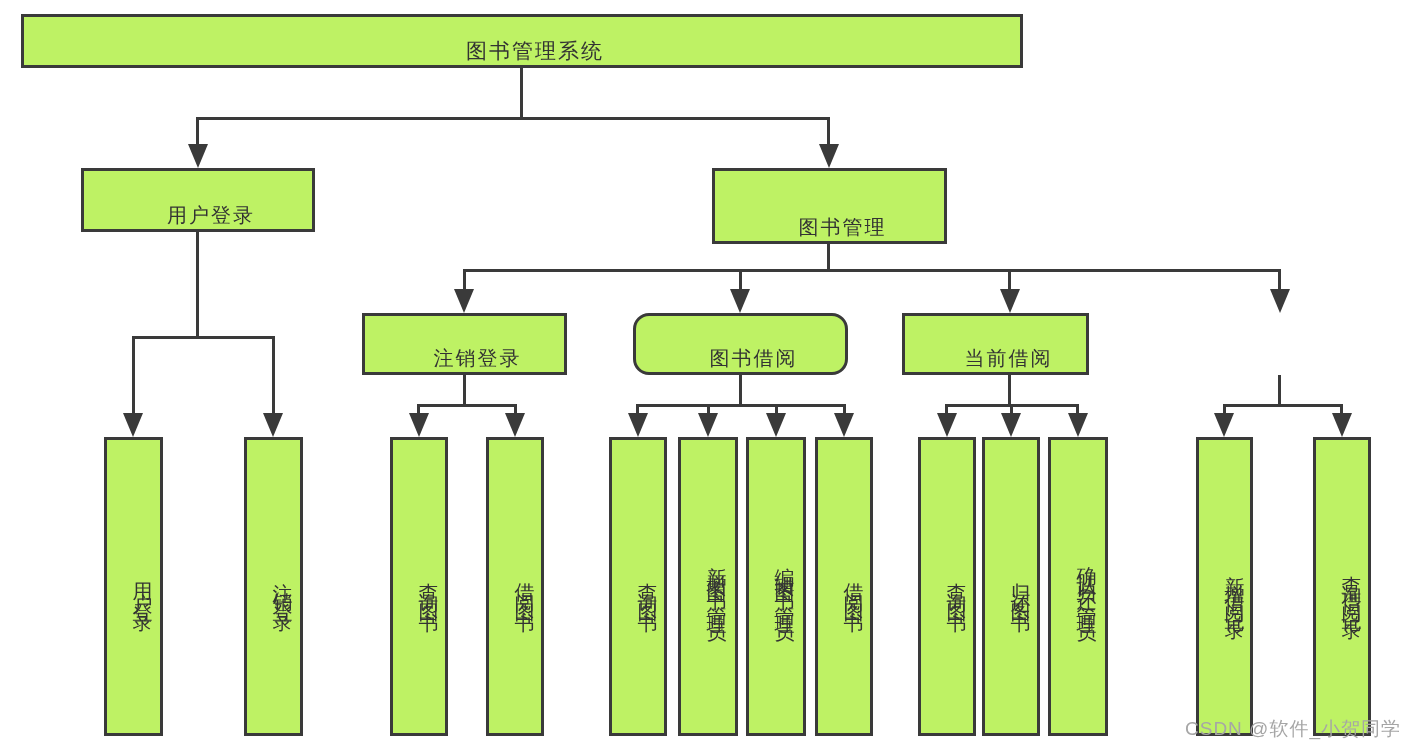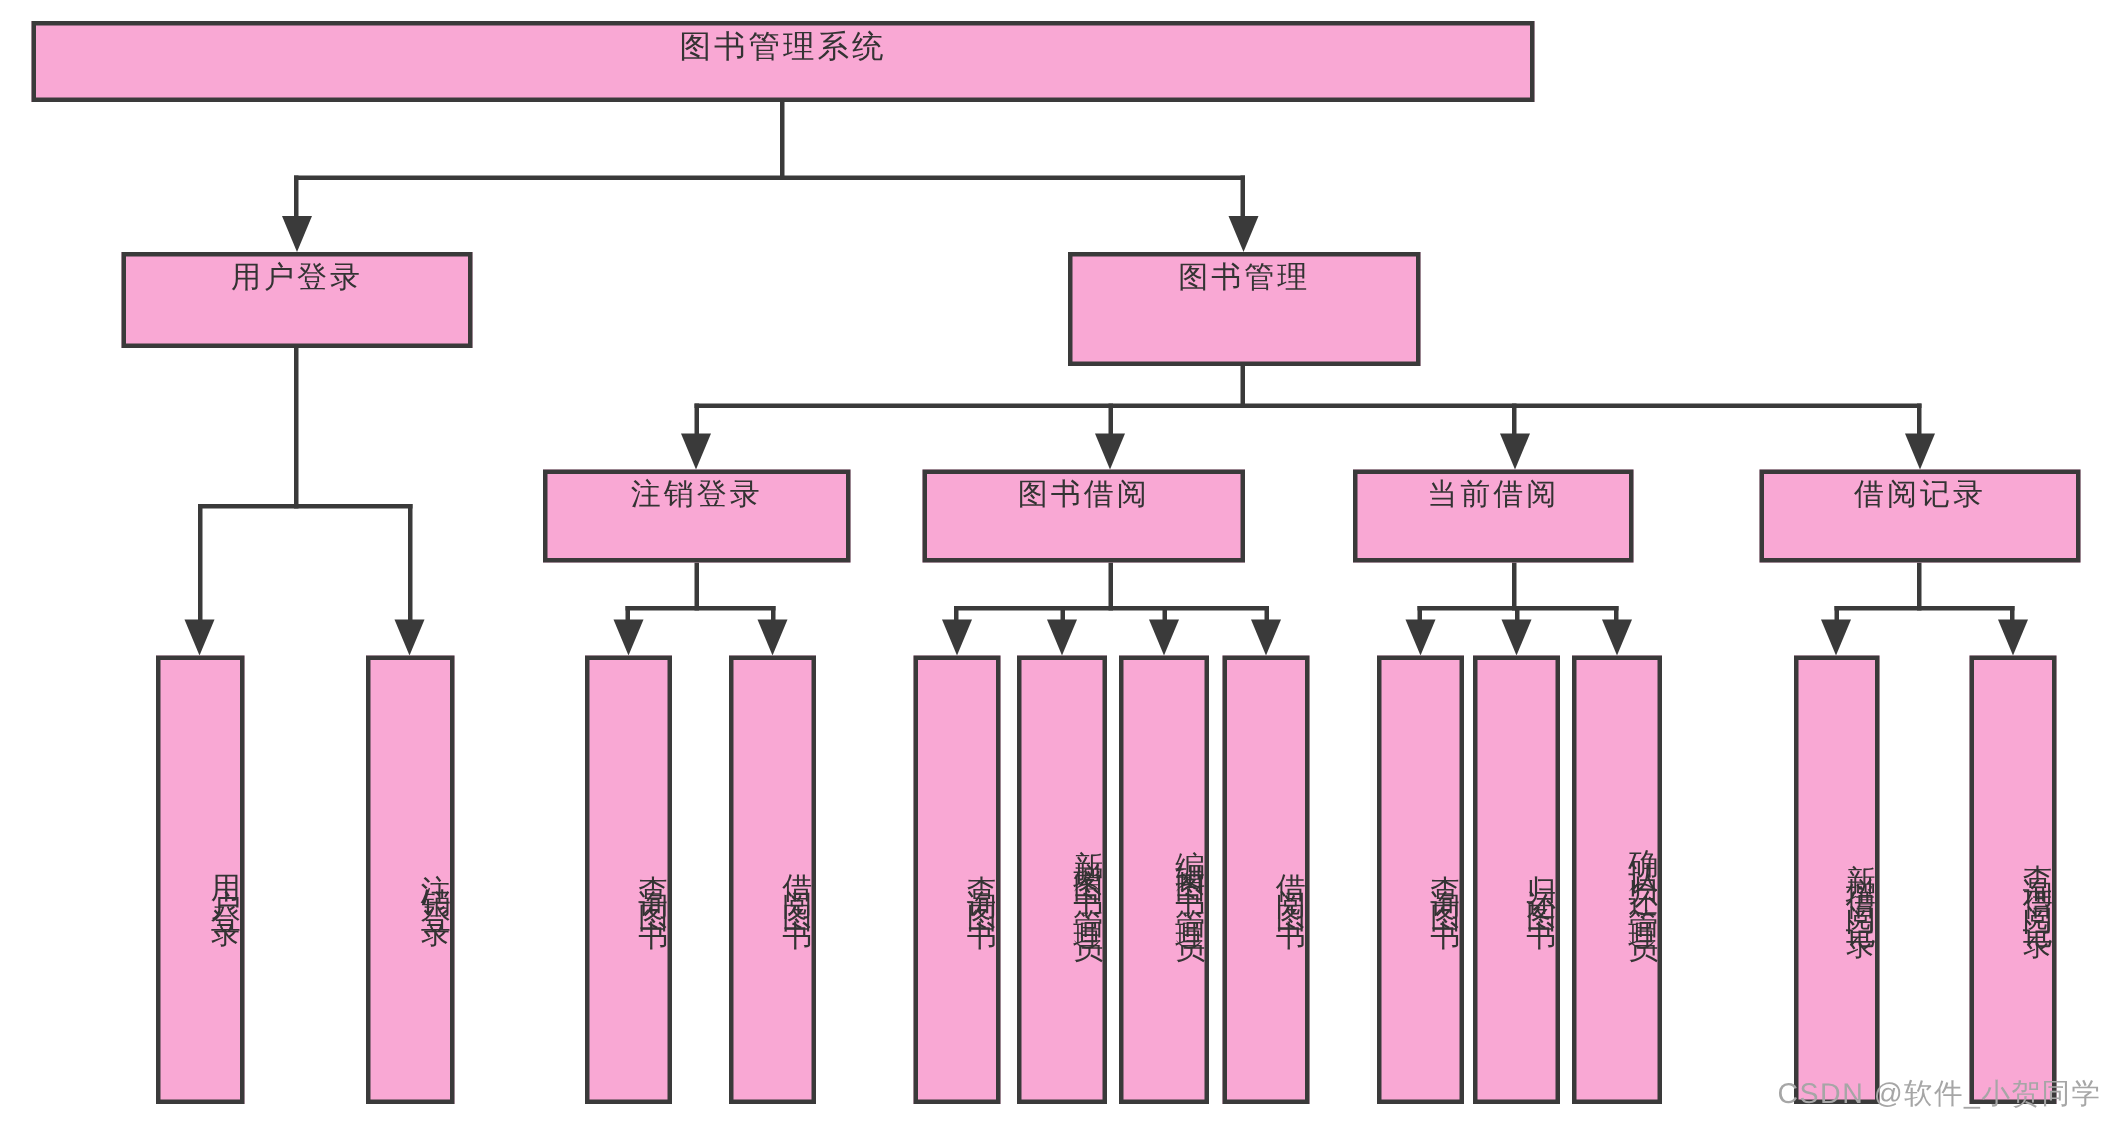--- a/index.html
+++ b/index.html
@@ -14,26 +14,27 @@
     width: 1405px;
     height: 747px;
     background: #ffffff;
     font-family: "Liberation Sans", "DejaVu Sans", sans-serif;
     color: var(--text);
     overflow: hidden;
   }
   .box {
     position: absolute;
     border: 3px solid var(--line);
-    background: #f9a8d4;
+    background: #bef264;
     display: flex;
-    align-items: flex-start;
+    align-items: flex-end;
     justify-content: center;
     text-align: center;
     z-index: 2;
+    padding-left: 26px;
   }
   .h-box { font-size: 20px; letter-spacing: 2px; }
   .v-box {
     writing-mode: vertical-rl;
     text-orientation: mixed;
     font-size: 20px;
     letter-spacing: 10px;
     line-height: 1;
   }
   .line { position: absolute; background: var(--line); z-index: 1; }
@@ -93,28 +94,25 @@
   <div class="line" style="left:739px; top:269px; width:3px; height:25px;"></div>
   <div class="arrow" style="left:730px; top:289px;"></div>
   <div class="line" style="left:1008px; top:269px; width:3px; height:25px;"></div>
   <div class="arrow" style="left:1000px; top:289px;"></div>
   <div class="line" style="left:1278px; top:269px; width:3px; height:25px;"></div>
   <div class="arrow" style="left:1270px; top:289px;"></div>
 
   <div class="box h-box" style="left:362px; top:313px; width:205px; height:62px;">
     <span>注销登录</span>
   </div>
-  <div class="box h-box" style="left:615px; top:313px; width:215px; height:62px;">
+  <div class="box h-box" style="left:633px; top:313px; width:215px; height:62px;border-radius:16px;">
     <span>图书借阅</span>
   </div>
   <div class="box h-box" style="left:902px; top:313px; width:187px; height:62px;">
     <span>当前借阅</span>
-  </div>
-  <div class="box h-box" style="left:1173px; top:313px; width:214px; height:62px;">
-    <span>借阅记录</span>
   </div>
 
   <div class="line" style="left:463px; top:375px; width:3px; height:32px;"></div>
   <div class="line" style="left:417px; top:404px; width:100px; height:3px;"></div>
   <div class="line" style="left:417px; top:404px; width:3px; height:12px;"></div>
   <div class="arrow" style="left:409px; top:413px;"></div>
   <div class="line" style="left:514px; top:404px; width:3px; height:12px;"></div>
   <div class="arrow" style="left:505px; top:413px;"></div>
 
   <div class="line" style="left:739px; top:375px; width:3px; height:32px;"></div>

